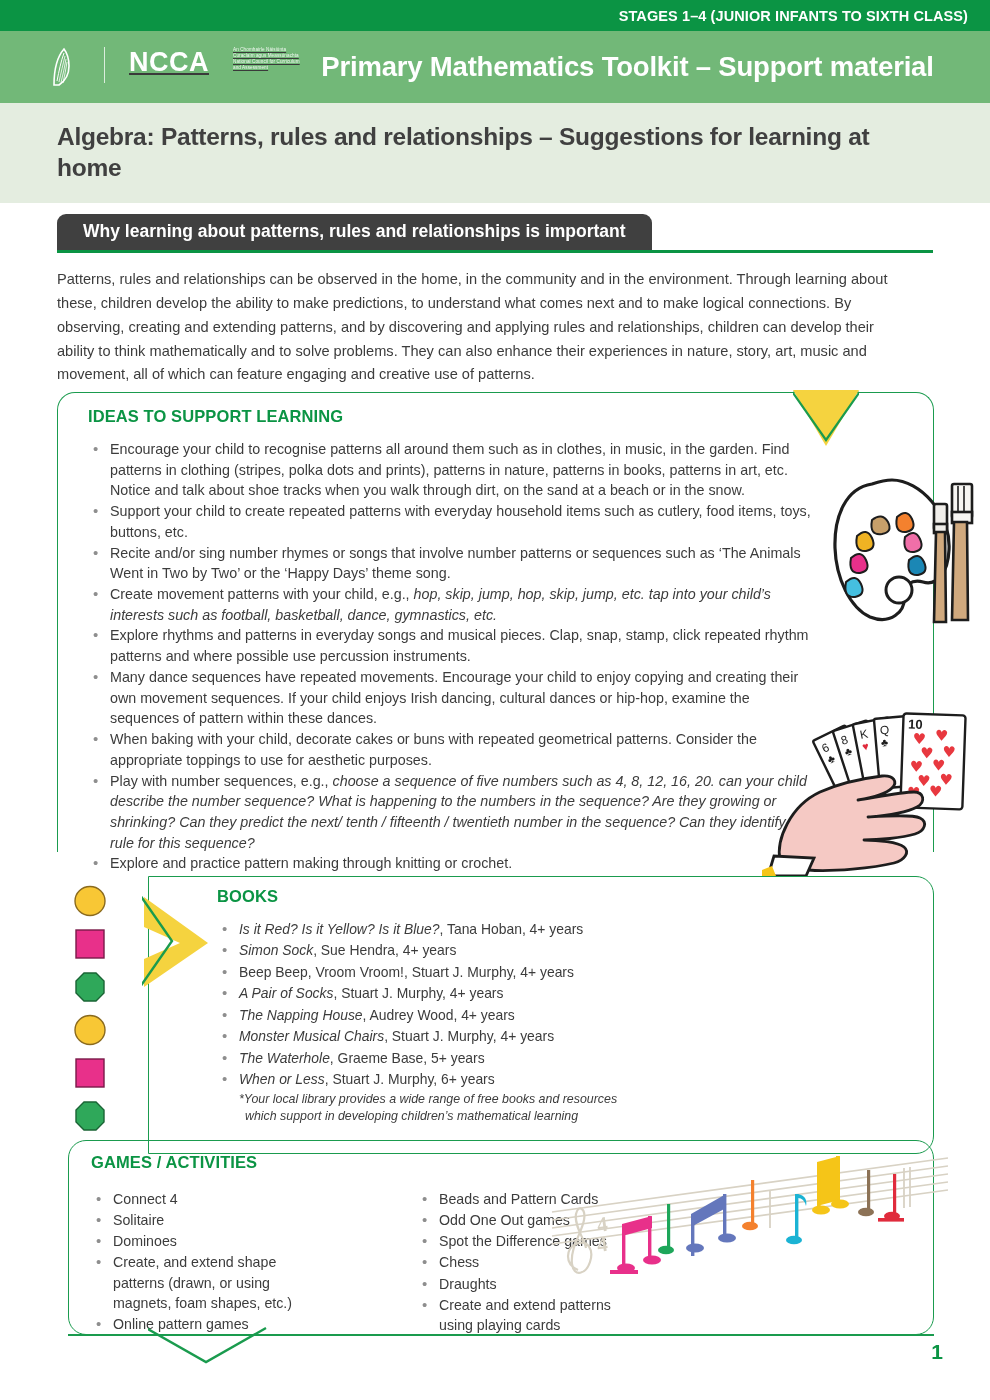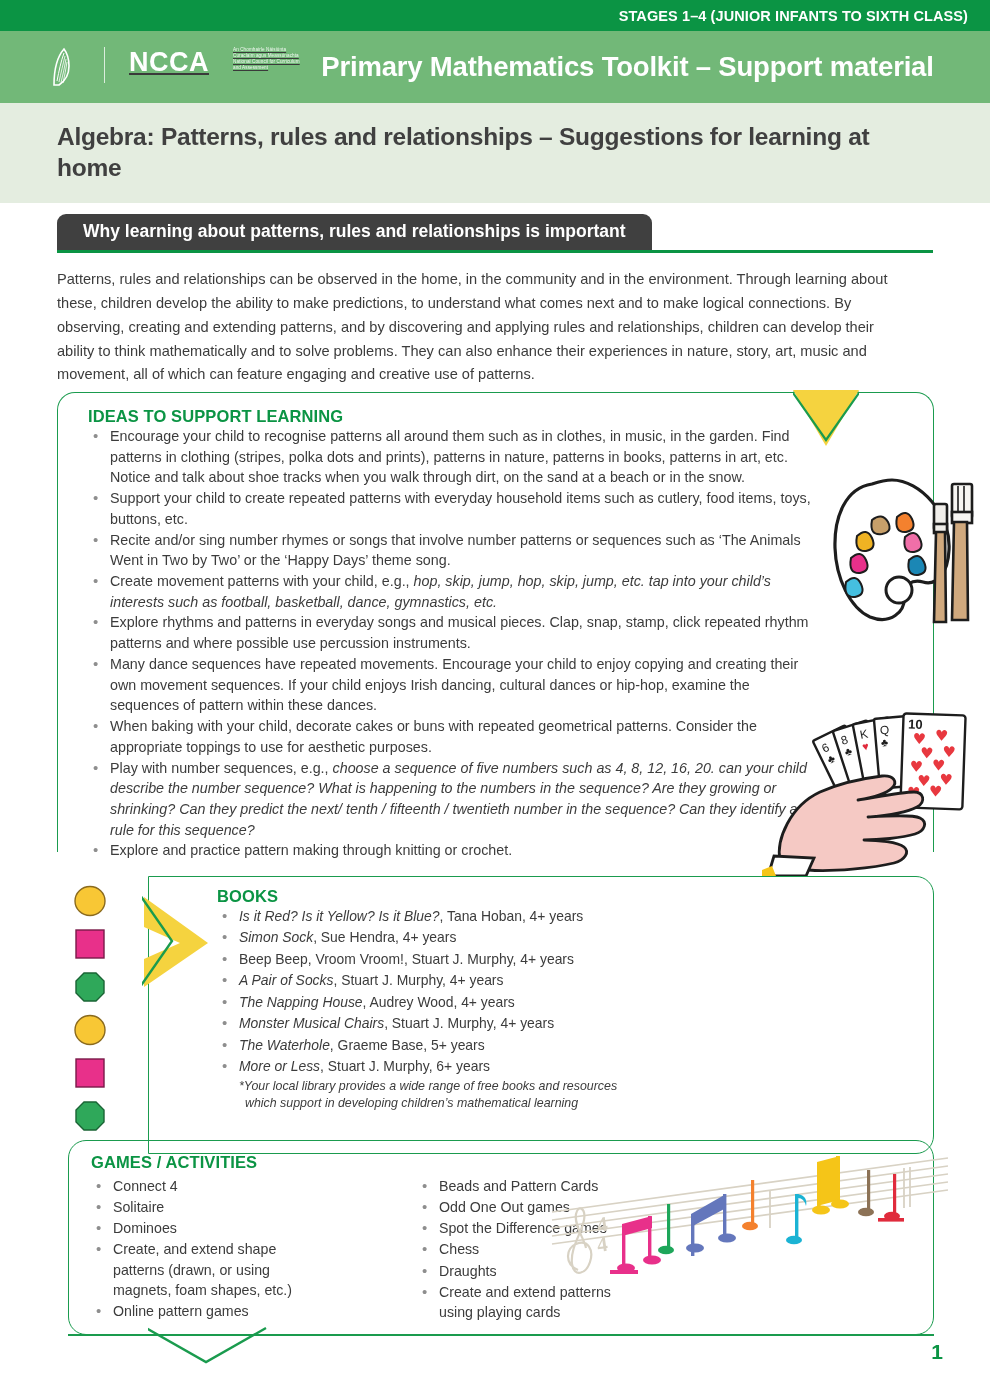--- a/index.html
+++ b/index.html
@@ -61,21 +61,21 @@
   .intro {
     padding: 15px 100px 0 57px;
     font-size: 14.6px; line-height: 1.63; color: #3c3c3c;
   }
 
   .sec-head {
     color: #0B9444; font-weight: bold; font-size: 16.5px;
     letter-spacing: .1px;
   }
 
-  ul.bul { list-style: none; }
+  ul.bul { list-style: none; margin-top: 13px; }
   ul.bul > li {
     position: relative; padding-left: 22px; margin-bottom: 1px;
     font-size: 14.3px; line-height: 1.45; color: #3c3c3c;
   }
   ul.bul > li::before {
     content: "\2022"; position: absolute; left: 5px; top: -1px;
     color: #8e8e8e; font-size: 15px;
   }
   em { font-style: italic; }
 
@@ -282,21 +282,21 @@
     <div class="books-inner">
       <div class="sec-head">BOOKS</div>
       <ul class="bul" id="books-list">
           <li><em>Is it Red? Is it Yellow? Is it Blue?</em><span>, Tana Hoban, 4+ years</span></li>
           <li><em>Simon Sock</em><span>, Sue Hendra, 4+ years</span></li>
           <li><span>Beep Beep, Vroom Vroom!, Stuart J. Murphy, 4+ years</span></li>
           <li><em>A Pair of Socks</em><span>, Stuart J. Murphy, 4+ years</span></li>
           <li><em>The Napping House</em><span>, Audrey Wood, 4+ years</span></li>
           <li><em>Monster Musical Chairs</em><span>, Stuart J. Murphy, 4+ years</span></li>
           <li><em>The Waterhole</em><span>, Graeme Base, 5+ years</span></li>
-          <li><em>More or Less</em><span>, Stuart J. Murphy, 6+ years</span></li>
+          <li><em>When or Less</em><span>, Stuart J. Murphy, 6+ years</span></li>
         </ul>
       <div class="books-note">
         <div>*Your local library provides a wide range of free books and resources</div>
         <div style="padding-left:6px">which support in developing children’s mathematical learning</div>
       </div>
     </div>
   </div>
 
   <div class="shapes-col" id="shapes-col">
       <svg class="shape" viewBox="0 0 36 34">

